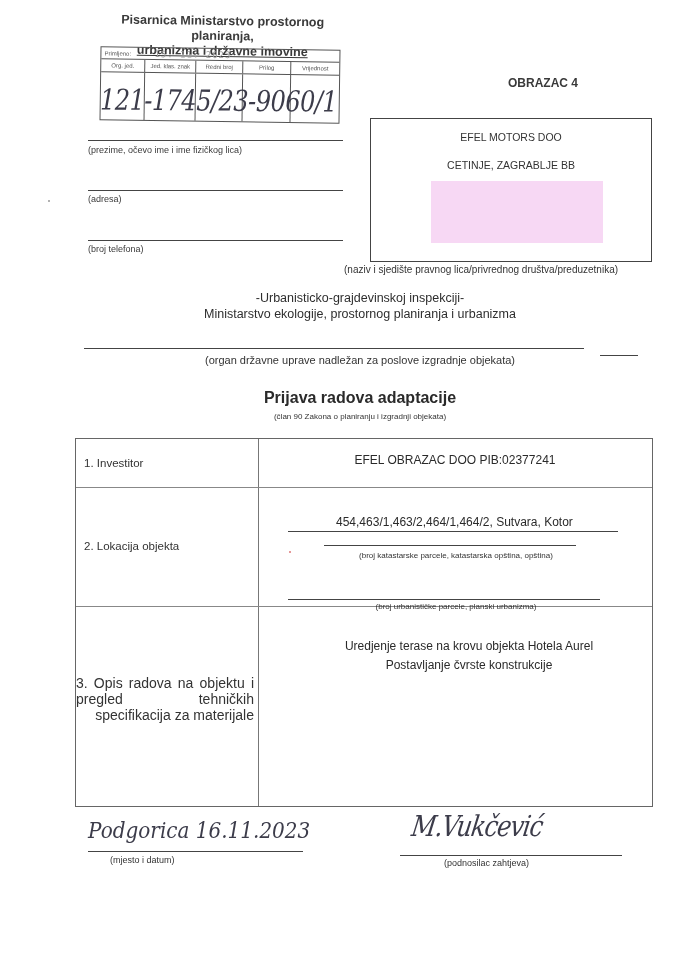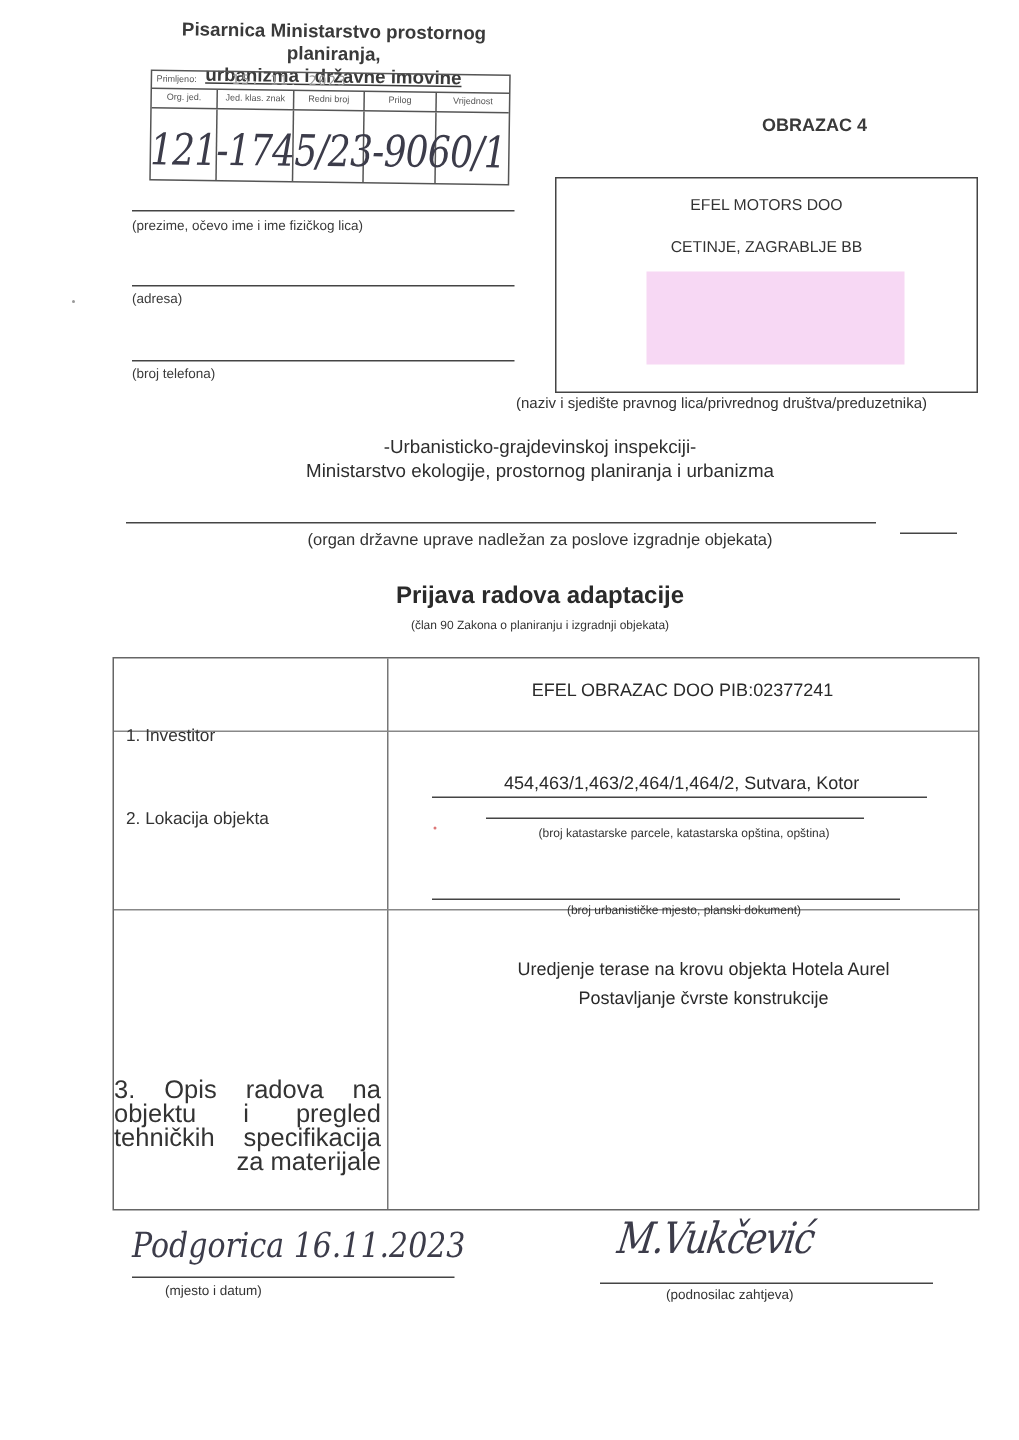--- a/index.html
+++ b/index.html
@@ -31,21 +31,21 @@
   .ministry { left: 80px; top: 290px; width: 560px; text-align: center; font-size: 12.5px; line-height: 16px; color: #2e2e2e; }
   .organ-caption { left: 80px; top: 354px; width: 560px; text-align: center; font-size: 11px; color: #333; }
   .main-title { left: 80px; top: 389px; width: 560px; text-align: center; font-size: 16px; font-weight: bold; color: #2a2a2a; }
   .sub-title { left: 80px; top: 412px; width: 560px; text-align: center; font-size: 8px; color: #333; }
   .tbl { left: 75px; top: 438px; width: 576px; height: 367px; border: 1px solid #666; }
   .vdiv { position: absolute; left: 182px; top: 0; bottom: 0; width: 1px; background: #777; }
   .hdiv { position: absolute; left: 0; right: 0; height: 1px; background: #888; }
   .cell-label { position: absolute; font-size: 11.5px; color: #333; }
   .cell-value { position: absolute; font-size: 12px; color: #2a2a2a; text-align: center; }
   .small-cap { position: absolute; font-size: 8px; color: #333; text-align: center; }
-  .opis-label { position: absolute; left: 0; width: 178px; top: 236px; font-size: 17px; color: #333; line-height: 16px; text-align: justify; text-align-last: right; margin-top: 44px; }
+  .opis-label { position: absolute; left: 0; width: 178px; top: 236px; font-size: 14px; color: #333; line-height: 16px; text-align: justify; text-align-last: right; }
   .opis-value { position: absolute; left: 182px; right: 0; top: 198px; text-align: center; font-size: 12px; line-height: 19px; color: #2a2a2a; margin-left: 28px; }
   .hand { font-family: "DejaVu Serif", serif; font-style: italic; color: #3c3c4a; }
   .place-date { left: 88px; top: 818px; font-size: 20px; transform: scaleY(1.15); white-space: nowrap; }
   .place-caption { left: 110px; top: 855px; font-size: 9px; color: #333; }
   .signature { left: 412px; top: 812px; font-size: 24px; transform: scaleY(1.2) skewX(-10deg); white-space: nowrap; letter-spacing: -1px; }
   .sig-caption { left: 444px; top: 858px; font-size: 9px; color: #333; }
   .speck { position: absolute; width: 2px; height: 2px; border-radius: 1px; background: #999; }
 </style>
 </head>
 <body>
@@ -101,30 +101,30 @@
 <div class="abs organ-caption">(organ državne uprave nadležan za poslove izgradnje objekata)</div>
 
 <div class="abs main-title">Prijava radova adaptacije</div>
 <div class="abs sub-title">(član 90 Zakona o planiranju i izgradnji objekata)</div>
 
 <div class="abs tbl">
   <div class="vdiv"></div>
   <div class="hdiv" style="top:48px;"></div>
   <div class="hdiv" style="top:167px;"></div>
 
-  <div class="cell-label" style="left:8px; top:18px;margin-top:28px;">1. Investitor</div>
+  <div class="cell-label" style="left:8px; top:18px;">1. Investitor</div>
   <div class="cell-value" style="left:182px; right:0; top:14px;">EFEL OBRAZAC DOO PIB:02377241</div>
 
   <div class="cell-label" style="left:8px; top:101px;">2. Lokacija objekta</div>
   <div class="cell-value" style="left:260px; top:76px; font-size:12px;">454,463/1,463/2,464/1,464/2, Sutvara, Kotor</div>
   <div class="line" style="left:212px; top:92px; width:330px;"></div>
   <div class="line" style="left:248px; top:106px; width:252px;"></div>
   <div class="small-cap" style="left:230px; top:112px; width:300px;">(broj katastarske parcele, katastarska opština, opština)</div>
   <div class="line" style="left:212px; top:160px; width:312px;"></div>
-  <div class="small-cap" style="left:240px; top:163px; width:280px;">(broj urbanističke mjesto, planski dokument)</div>
+  <div class="small-cap" style="left:240px; top:163px; width:280px;">(broj urbanističke parcele, planski urbanizma)</div>
 
   <div class="opis-label">3. Opis radova na objektu i pregled tehničkih specifikacija za materijale</div>
   <div class="opis-value">
     <div>Uredjenje terase na krovu objekta Hotela Aurel</div>
     <div>Postavljanje čvrste konstrukcije</div>
   </div>
 </div>
 
 <div class="abs hand place-date">Podgorica 16.11.2023</div>
 <div class="line" style="left:88px; top:851px; width:215px;"></div>

